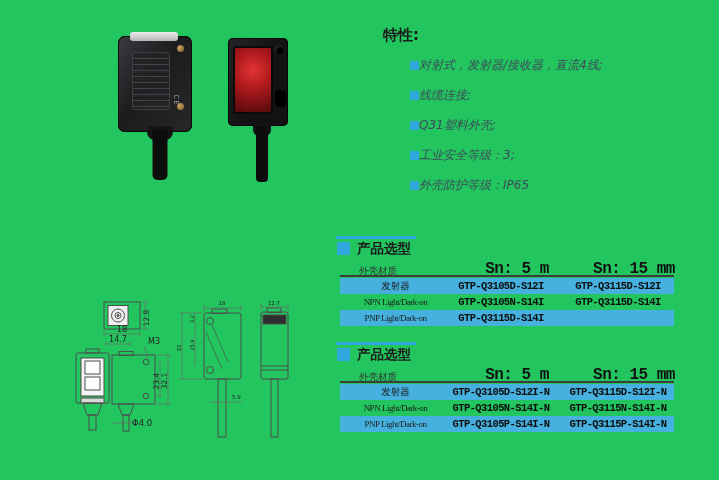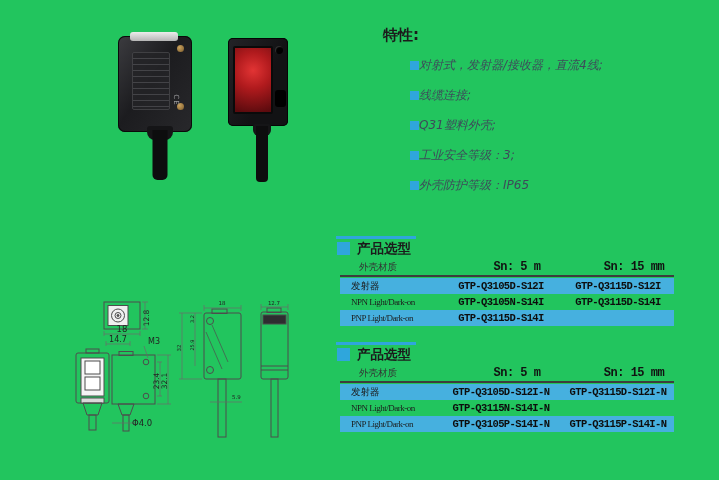--- a/index.html
+++ b/index.html
@@ -60,26 +60,26 @@
   .dims-svg{position:absolute;left:52px;top:282px;}
   .dims-svg text{font-family:"DejaVu Sans",sans-serif;fill:#222;}
 
   
   .tbl{position:absolute;left:322px;width:340px;height:98px;margin-left:14px;}
   .tbl1{top:236px;} .tbl2{top:342px;}
   .col-header{position:absolute;top:24px;left:20px;width:334px;display:grid;
     grid-template-columns:100px 122px 112px;align-items:end;}
   .col-h1{font-size:9.5px;color:#333;padding-left:3px;}
   .col-hn{font-family:"Liberation Mono","DejaVu Sans Mono",monospace;font-weight:bold;
-    font-size:12px;color:#111;text-align:center;letter-spacing:-0.5px;}
+    font-size:16px;color:#111;text-align:center;letter-spacing:-0.5px;}
   .rule{position:absolute;top:39px;left:4px;width:334px;height:2px;background:#3d3d3d;}
   .rows{position:absolute;top:42px;left:4px;width:334px;}
   .row{display:grid;grid-template-columns:100px 122px 112px;height:16px;align-items:center;}
   .row.hl{background:#46b0df;}
-  .cell-label{font-size:9.5px;color:#1d1d1d;padding-left:11px;white-space:nowrap;}
+  .cell-label{font-size:9.5px;color:#1d1d1d;padding-left:11px;white-space:nowrap;text-align:center;}
   .cell-label.mono{font-family:Liberation Serif, serif;font-size:9px;letter-spacing:-0.5px;}
   .cell-model{font-family:"Liberation Mono","DejaVu Sans Mono",monospace;font-weight:bold;
     font-size:10.5px;color:#0d0d0d;text-align:center;letter-spacing:-0.6px;white-space:nowrap;}
 </style>
 </head>
 <body>
 
 <div class="page">
 
   <div class="photo photo-left">
@@ -252,20 +252,21 @@
     </div>
     <div class="rule"></div>
     <div class="rows">
       <div class="row hl">
         <div class="cell-label">发射器</div>
         <div class="cell-model">GTP-Q3105D-S12I-N</div>
         <div class="cell-model">GTP-Q3115D-S12I-N</div>
       </div>
       <div class="row">
         <div class="cell-label mono">NPN Light/Dark-on</div>
+        <div class="cell-model">GTP-Q3105N-S14I-N</div>
         <div class="cell-model">GTP-Q3115N-S14I-N</div>
       </div>
       <div class="row hl">
         <div class="cell-label mono">PNP Light/Dark-on</div>
         <div class="cell-model">GTP-Q3105P-S14I-N</div>
         <div class="cell-model">GTP-Q3115P-S14I-N</div>
       </div>
     </div>
   </section>
 

